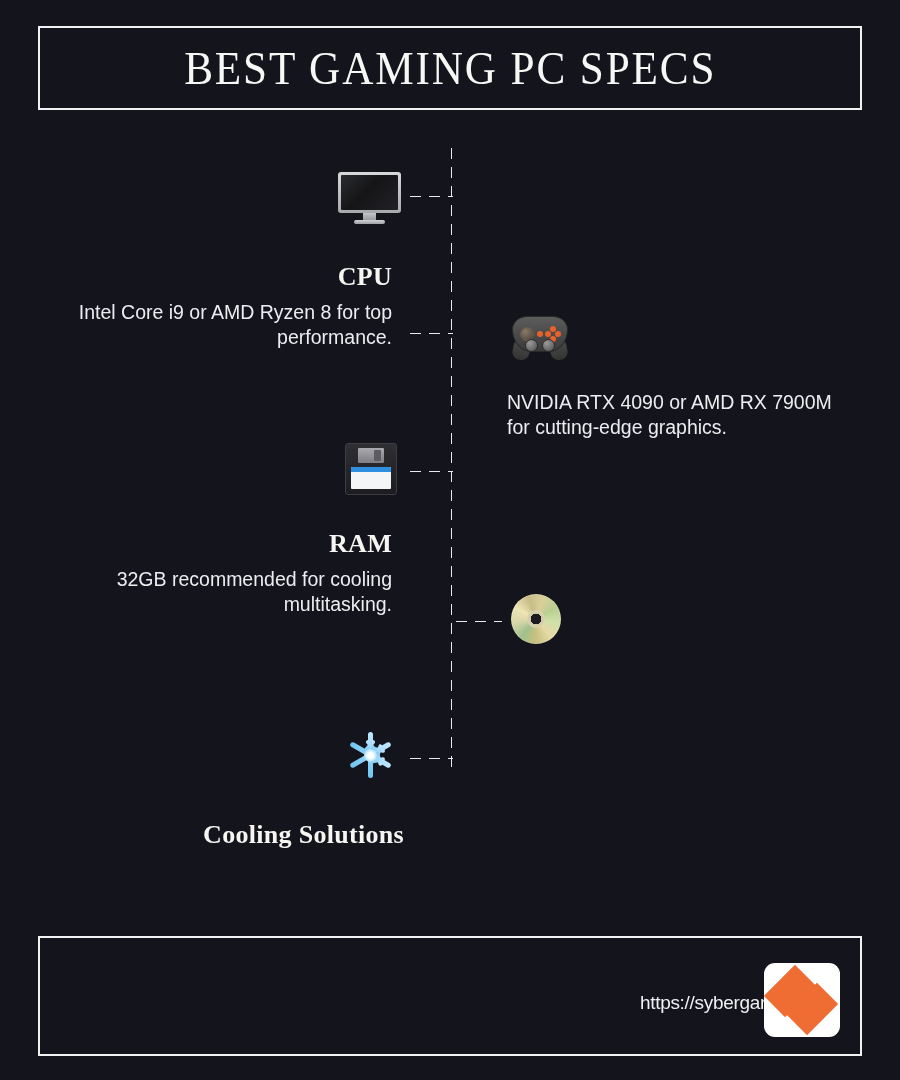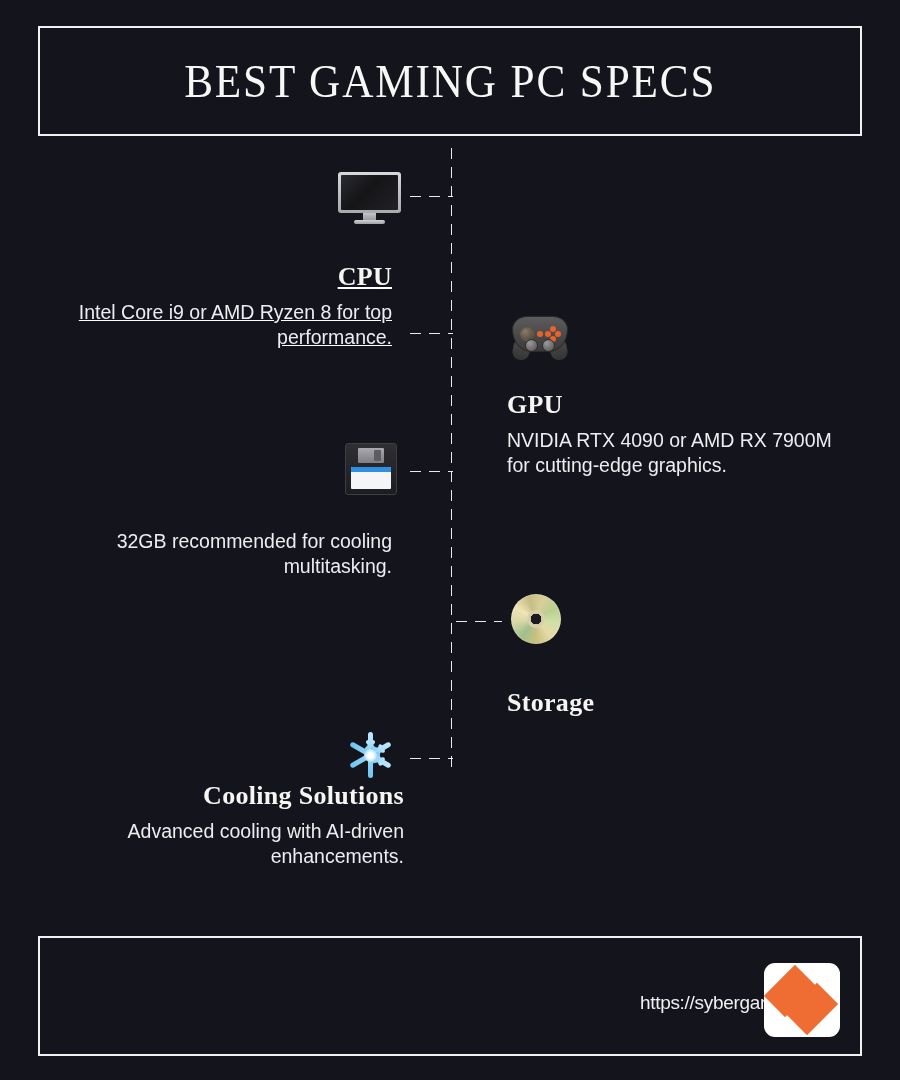--- a/index.html
+++ b/index.html
@@ -15,21 +15,21 @@
     font-family: "Liberation Sans", sans-serif;
     color: #ffffff;
   }
 
   
   .title-box {
     position: absolute;
     left: 38px;
     top: 26px;
     width: 824px;
-    height: 110px;
+    height: 84px;
     border: 2px solid #f2f2f2;
     box-sizing: border-box;
     display: flex;
     align-items: center;
     justify-content: center;
   }
   .title-text {
     font-family: "Liberation Serif", "DejaVu Serif", serif;
     font-size: 47px;
     letter-spacing: 2px;
@@ -75,25 +75,25 @@
   .block p {
     margin: 0;
     font-size: 19.5px;
     line-height: 25px;
     color: #ededf0;
     font-weight: 400;
   }
   .block.right-align { text-align: right; }
   .block.left-align  { text-align: left; }
 
-  .block-cpu     { left: 50px;  top: 262px; width: 342px; text-decoration: underline; }
+  .block-cpu     { left: 50px;  top: 262px; width: 342px; }
   .block-gpu     { left: 507px; top: 390px; width: 352px; }
   .block-ram     { left: 50px;  top: 529px; width: 342px; }
   .block-storage { left: 507px; top: 688px; width: 352px; }
-  .block-cooling { left: 50px;  top: 781px; width: 354px; }
+  .block-cooling { left: 50px;  top: 820px; width: 354px; }
 
   
   .icon-wrap { position: absolute; }
   .ic-monitor { left: 338px; top: 172px; }
   .ic-gamepad { left: 512px; top: 312px; }
   .ic-floppy  { left: 345px; top: 443px; }
   .ic-disc    { left: 511px; top: 594px; }
   .ic-snow    { left: 345px; top: 730px; }
 
   
@@ -347,35 +347,33 @@
     <div class="core"></div>
   </div>
 </div>
 
 <div class="block block-cpu right-align">
   <h2>CPU</h2>
   <p>Intel Core i9 or AMD Ryzen 8 for top performance.</p>
 </div>
 
 <div class="block block-gpu left-align">
-  <h2>GPU</h2>
   <p>NVIDIA RTX 4090 or AMD RX 7900M for cutting-edge graphics.</p>
 </div>
 
 <div class="block block-ram right-align">
+  <h2>RAM</h2>
   <p>32GB recommended for cooling multitasking.</p>
 </div>
 
 <div class="block block-storage left-align">
-  <h2>Storage</h2>
 </div>
 
 <div class="block block-cooling right-align">
   <h2>Cooling Solutions</h2>
-  <p>Advanced cooling with AI-driven enhancements.</p>
 </div>
 
 <div class="footer-box"></div>
 <div class="brand">
   <div class="brand-name">Syber</div>
   <div class="brand-url">https://sybergaming.com</div>
 </div>
 <div class="logo">
   <i class="a"></i>
     <i class="b"></i>

